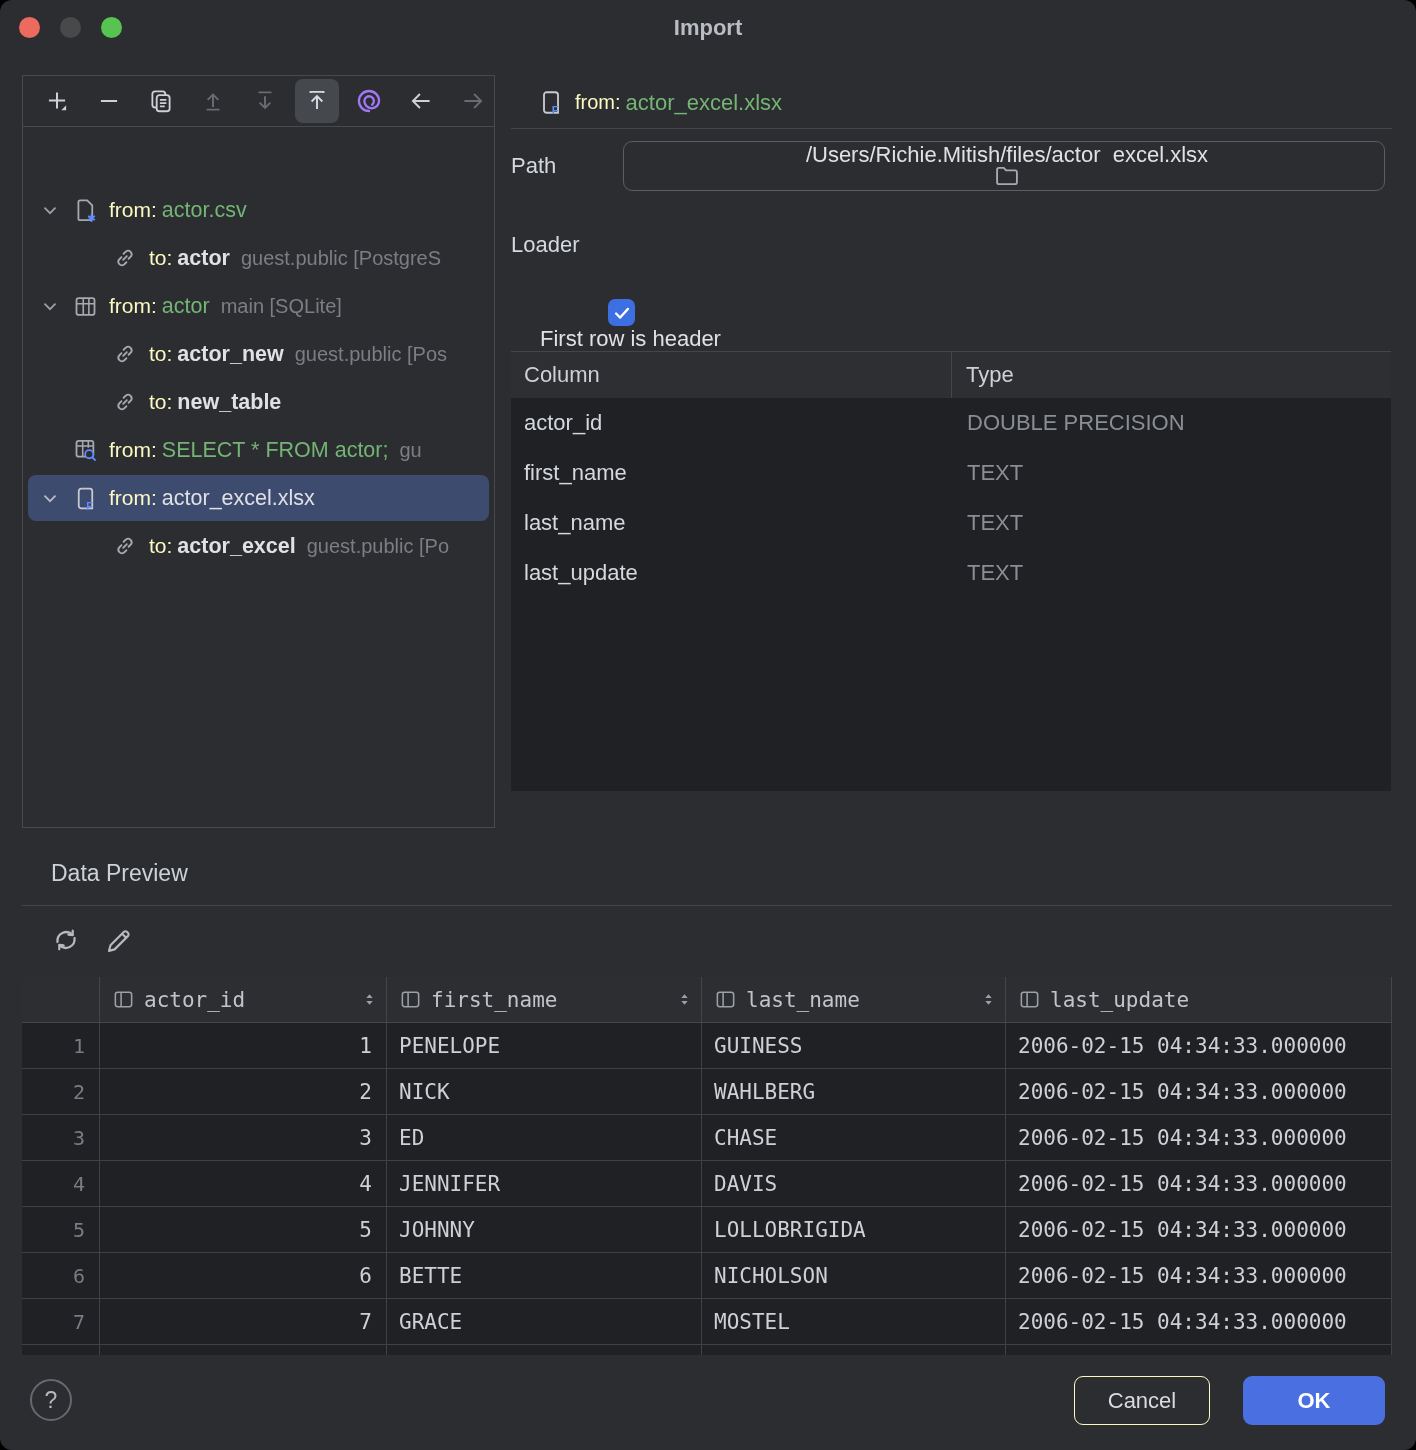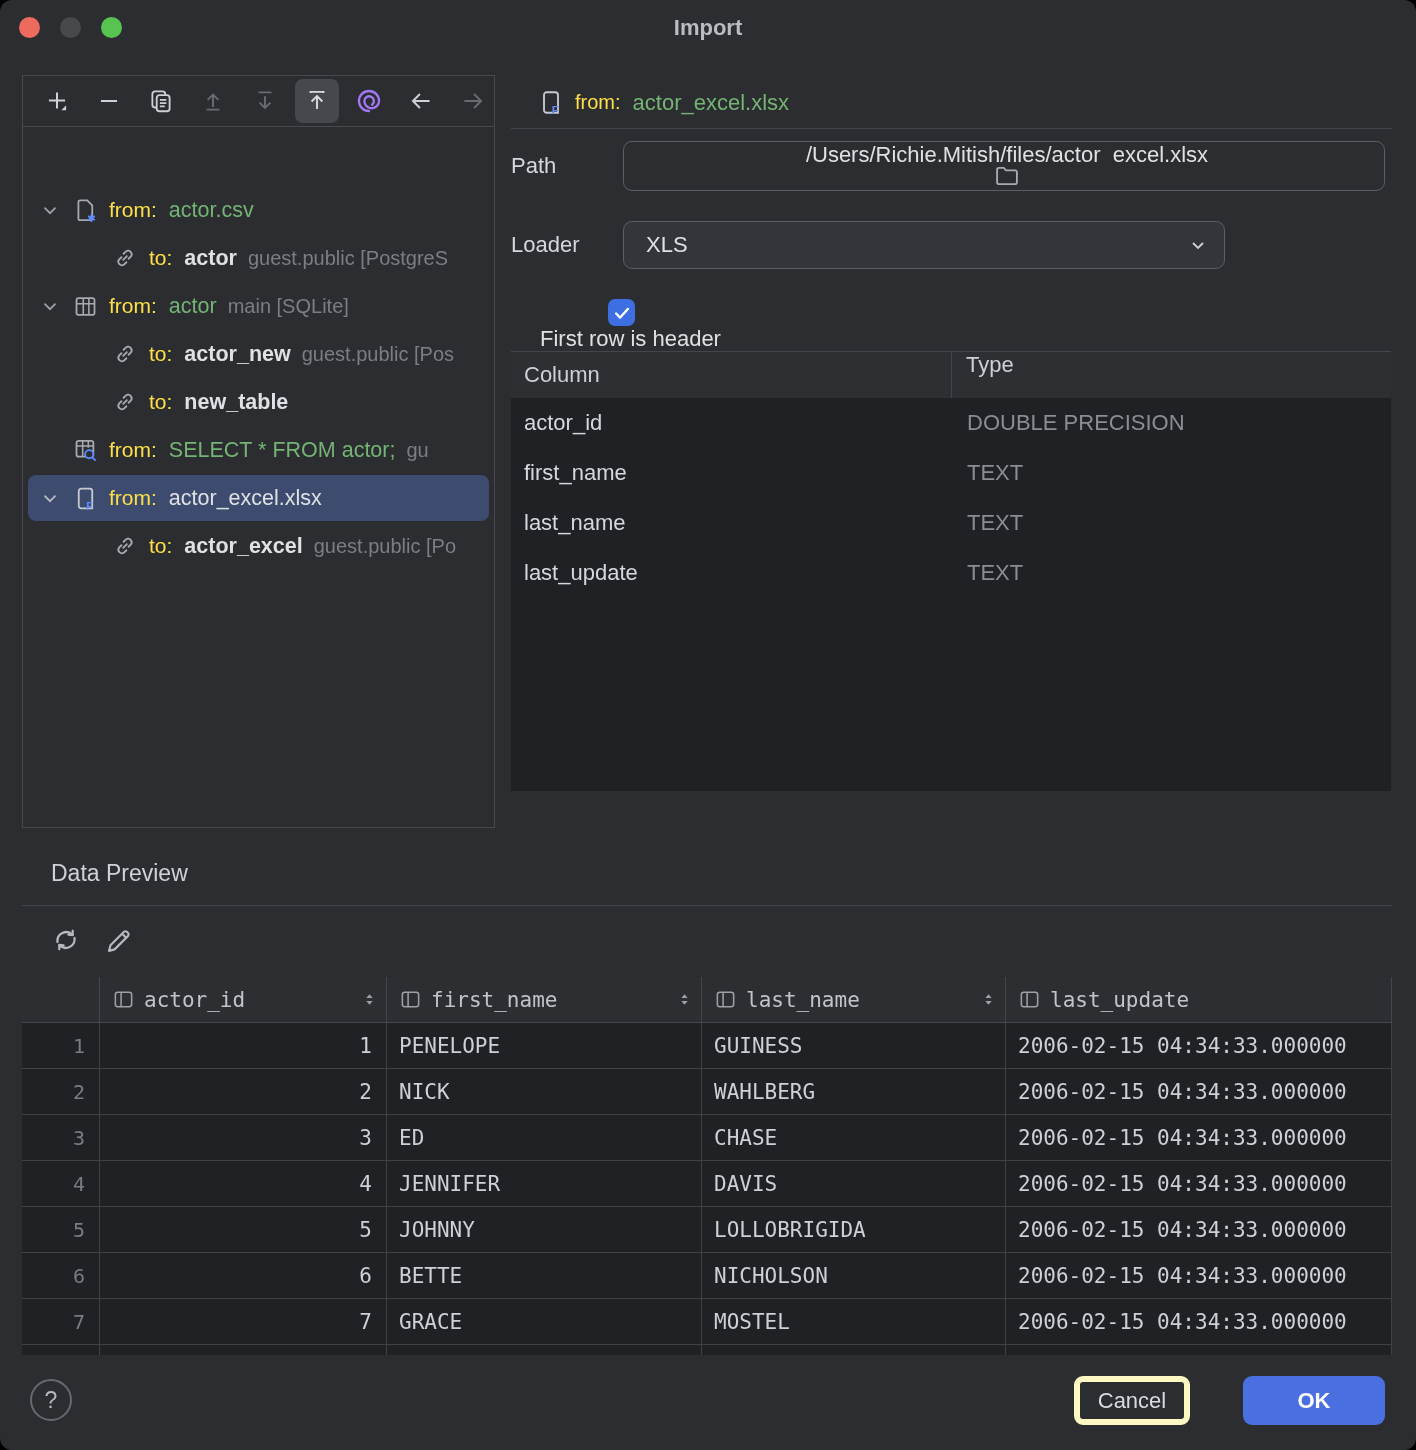--- a/index.html
+++ b/index.html
@@ -20,42 +20,42 @@
   .tbtn{width:44px;height:44px;margin-right:8px;display:flex;align-items:center;justify-content:center;border-radius:8px;flex:0 0 auto;}
   .tbtn.on{background:#45484d;}
   .tree{position:relative;}
   .trow{position:absolute;left:0;width:100%;height:48px;display:flex;align-items:center;white-space:nowrap;box-sizing:border-box;}
   .trow.root{padding-left:14px;}
   .trow.nochev{padding-left:48px;}
   .trow.child{padding-left:88px;}
   .trow.sel{left:5px;right:5px;width:auto;height:46px;background:#3d4b6f;border-radius:8px;padding-left:9px;}
   .chev{width:26px;display:flex;justify-content:center;margin-right:8px;flex:0 0 auto;}
   .ticon{width:28px;display:flex;justify-content:center;margin-right:10px;flex:0 0 auto;}
-  .pfx{color:#fde047;font-size:21px;margin-right:12px;}
+  .pfx{color:#fef9c3;font-size:21px;margin-right:5px;}
   .nm{font-size:21.5px;color:#74b474;}
   .nm.white{color:#dfe1e5;}
   .nm.bold{color:#dfe1e5;font-weight:700;}
   .sfx{color:#7b7e85;font-size:20px;margin-left:11px;}
 
   
   .dheader{position:absolute;left:537px;top:88px;display:flex;align-items:center;}
   .dheader .pfx{font-size:20px;}
   .dheader .nm{font-size:22px;}
   .hr1{position:absolute;left:511px;top:128px;width:881px;height:1px;background:#43454a;}
   .flabel{position:absolute;font-size:22px;color:#d5d8dd;}
   .path-input{position:absolute;left:623px;top:141px;width:762px;height:50px;box-sizing:border-box;border:1px solid #5b5e64;border-radius:9px;display:flex;align-items:center;padding:0 14px 0 20px;font-size:22px;color:#dfe1e5;flex-direction:column;}
   .path-input .val{flex:1;overflow:hidden;white-space:nowrap;}
   .select{position:absolute;left:623px;top:221px;width:602px;height:48px;box-sizing:border-box;background:#323539;border:1px solid #5b5e64;border-radius:9px;display:flex;align-items:center;padding:0 14px 0 22px;font-size:22px;color:#dfe1e5;}
   .select .val{flex:1;}
   .cbrow{position:absolute;left:523px;top:299px;display:flex;align-items:center;flex-direction:column;}
   .cbox{width:27px;height:27px;border-radius:7px;background:#3d6fe3;display:flex;align-items:center;justify-content:center;flex:0 0 auto;}
   .cblabel{font-size:22px;color:#dfe1e5;margin-left:17px;}
 
   .ctable{position:absolute;left:511px;top:351px;width:880px;}
-  .cthead{height:46px;background:#2d2f33;border-top:1px solid #43454a;display:flex;align-items:flex-start;font-size:22px;color:#ced0d6;}
+  .cthead{height:46px;background:#2d2f33;border-top:1px solid #43454a;display:flex;align-items:center;font-size:22px;color:#ced0d6;}
   .cthead .c1{width:441px;padding-left:13px;box-sizing:border-box;border-right:1px solid #43454a;height:100%;display:flex;align-items:center;}
   .cthead .c2{padding-left:14px;}
   .ctbody{height:393px;background:#1f2124;position:relative;}
   .ctrow{height:50px;display:flex;align-items:center;font-size:22px;}
   .ctrow .c1{width:442px;padding-left:13px;box-sizing:border-box;color:#d5d8dd;}
   .ctrow .c2{padding-left:14px;color:#8a8d93;}
 
   
   .dp-title{position:absolute;left:51px;top:860px;font-size:23px;color:#ced2d8;}
   .hr2{position:absolute;left:22px;top:905px;width:1370px;height:1px;background:#43454a;}
@@ -67,21 +67,21 @@
   .ph{background:#2c2e32;border-right-color:#44464b !important;border-bottom-color:#44464b !important;color:#c2c4ca;font-size:21px;padding:0 8px 0 12px;}
   .ph .phl{margin-left:9px;flex:1;white-space:nowrap;}
   .pg{justify-content:flex-end;padding-right:14px;color:#787c84;font-size:20px;}
   .pc{color:#ced0d6;font-size:21px;white-space:nowrap;}
   .pc.num{justify-content:flex-end;padding-right:14px;}
   .pc.txt{padding-left:12px;}
 
   
   .help{position:absolute;left:30px;top:1379px;width:42px;height:42px;border:2px solid #66696f;border-radius:50%;box-sizing:border-box;display:flex;align-items:center;justify-content:center;font-size:23px;color:#b4b8bf;}
   .btn{position:absolute;top:1376px;height:49px;box-sizing:border-box;border-radius:9px;display:flex;align-items:center;justify-content:center;font-size:22px;}
-  .btn.cancel{left:1074px;width:116px;border:6px solid #fef9c3;color:#d9dbe0;background:transparent;}
+  .btn.cancel{left:1074px;width:136px;border:1px solid #fef9c3;color:#d9dbe0;background:transparent;}
   .btn.ok{left:1243px;width:142px;background:#4a6fe0;color:#fff;font-weight:700;}
   svg{display:block;}
 </style>
 </head>
 <body>
 
 <div id="window">
 
   <div class="titlebar">
     <span class="tl red"></span>
@@ -268,28 +268,20 @@
   <div class="path-input">
     <span class="val">/Users/Richie.Mitish/files/actor_excel.xlsx</span>
     <span>
         <svg width="28" height="28" viewBox="0 0 24 24">
           <path d="M3.5 8.3V6.6a1.6 1.6 0 0 1 1.6-1.6h4.1l2 2.2h7.7a1.6 1.6 0 0 1 1.6 1.6v8.6a1.6 1.6 0 0 1-1.6 1.6H5.1a1.6 1.6 0 0 1-1.6-1.6z" fill="none" stroke="#a6a9b0" stroke-width="1.6"></path>
         </svg>
       </span>
   </div>
 
   <div class="flabel" style="left:511px;top:232px">Loader</div>
-  <div class="select">
-    <span class="val">XLS</span>
-    <span>
-        <svg width="24" height="24" viewBox="0 0 24 24">
-          <polyline points="7,10 12,15 17,10" fill="none" stroke="#ced0d6" stroke-width="1.8"></polyline>
-        </svg>
-      </span>
-  </div>
 
   <div class="cbrow">
     <span class="cbox">
         <svg width="22" height="22" viewBox="0 0 24 24">
           <polyline points="5.5,12.5 10,17 18.5,7.5" fill="none" stroke="#fff" stroke-width="2.5" stroke-linecap="round" stroke-linejoin="round"></polyline>
         </svg>
       </span>
     <span class="cblabel">First row is header</span>
   </div>
 

